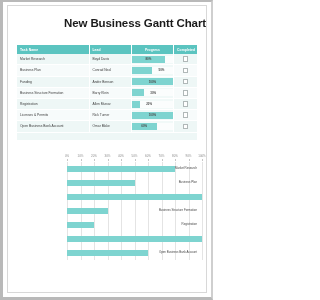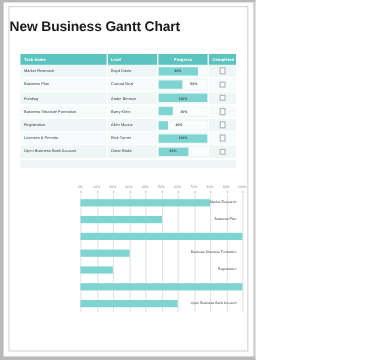--- a/index.html
+++ b/index.html
@@ -20,21 +20,21 @@
   }
   .inner{
     position:absolute;
     left:4px;top:3px;right:4px;bottom:4px;
     background:#ffffff;
     border:1px solid #d8d8d8;
     box-sizing:border-box;
     overflow:hidden;
   }
   .title{
-    text-align:left;
+    text-align:right;
     font-size:11.5px;
     font-weight:bold;
     color:#1b1b1b;
     letter-spacing:-0.1px;
     margin-top:11px;
     margin-bottom:16px;
   }
 
   
   .table-wrap{

